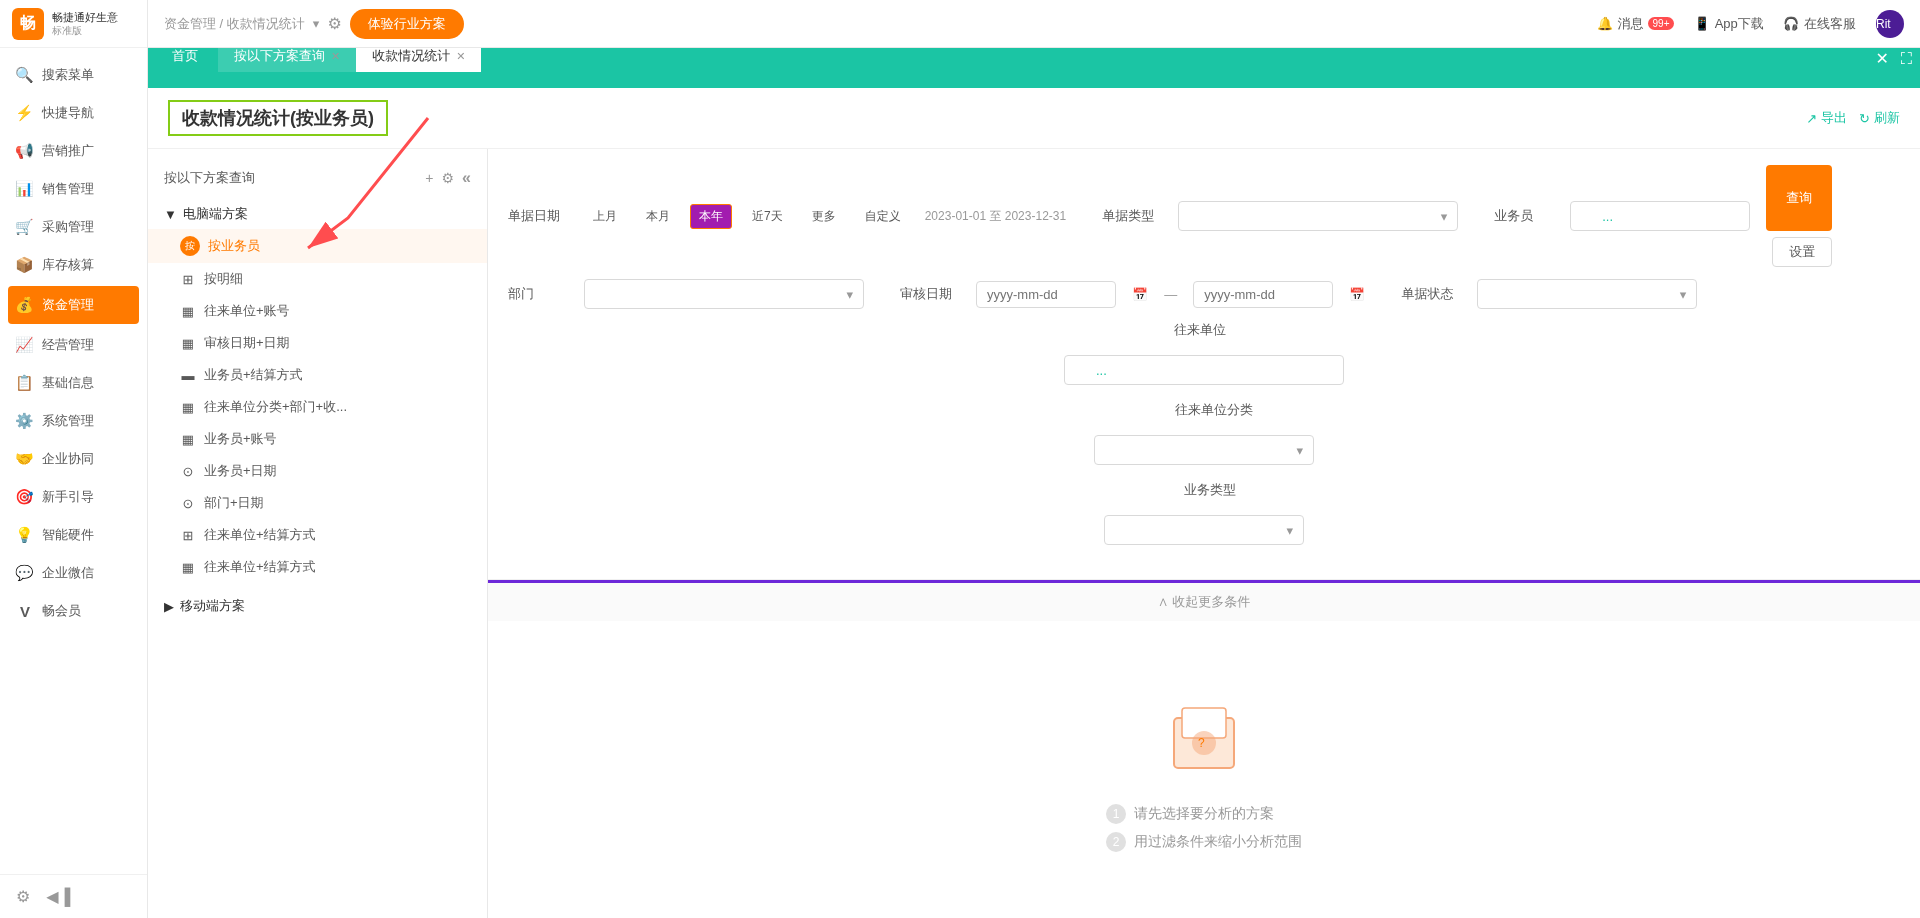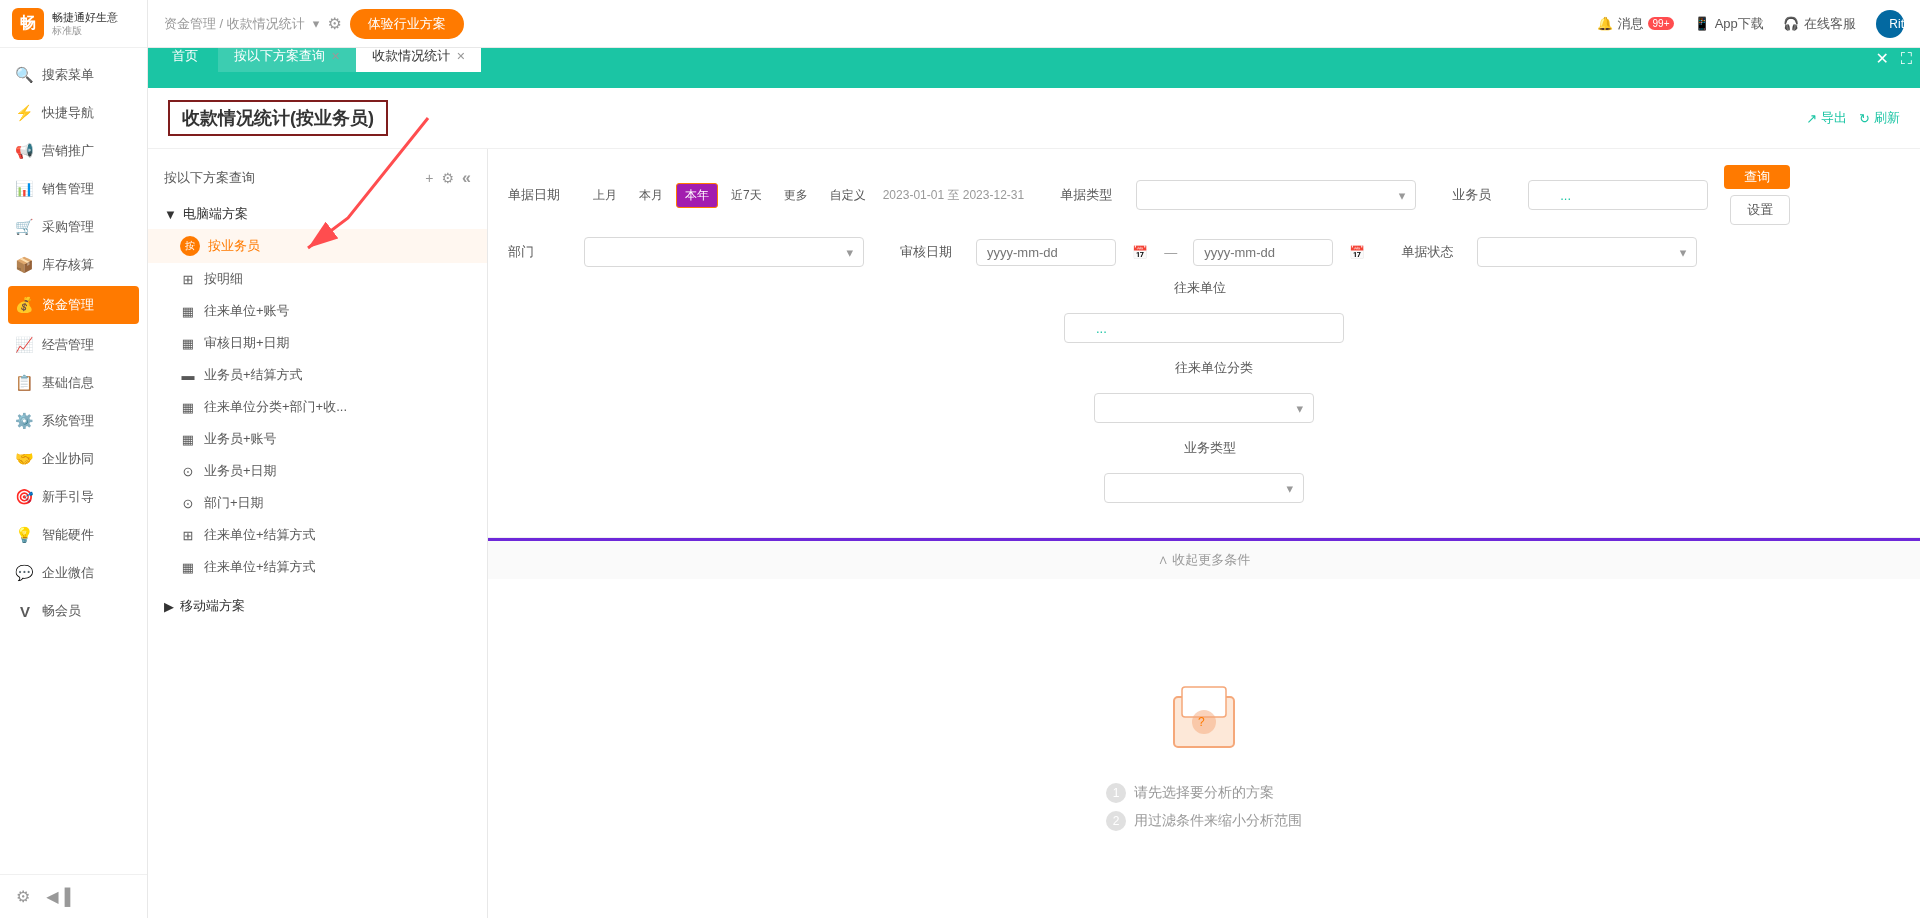--- a/index.html
+++ b/index.html
@@ -77,21 +77,21 @@
     
     .main {
       position: fixed; left: 148px; top: 88px; right: 0; bottom: 0;
       background: #f0f2f5; overflow: hidden;
     }
     .page-header {
       background: #fff; padding: 12px 20px; display: flex; align-items: center;
       justify-content: space-between; border-bottom: 1px solid #f0f0f0;
     }
     .page-title {
-      font-size: 18px; font-weight: bold; color: #333; border: 2px solid #7f1d1d;
+      font-size: 18px; font-weight: bold; color: #333; border: 2px solid #84cc16;
       padding: 4px 12px;
     }
     .page-actions { display: flex; gap: 12px; align-items: center; }
     .action-btn {
       display: flex; align-items: center; gap: 4px; color: #1bc5a4; cursor: pointer; font-size: 13px;
     }
 
     
     .content-layout { display: flex; height: calc(100% - 52px); }
 
@@ -121,21 +121,21 @@
       width: 20px; height: 20px; border-radius: 50%; background: #ff7a00;
       color: #fff; display: flex; align-items: center; justify-content: center; font-size: 10px; flex-shrink: 0;
     }
 
     
     .right-panel { flex: 1; background: #fff; display: flex; flex-direction: column; }
     .filter-section { padding: 16px 20px; border-bottom: 1px solid #f0f0f0; }
     .filter-row { display: flex; align-items: center; gap: 16px; margin-bottom: 12px; }
     .filter-row:last-child { margin-bottom: 18px; flex-direction: column; }
     .filter-label { color: #595959; font-size: 13px; white-space: nowrap; min-width: 60px; }
-    .filter-date-group { display: flex; align-items: center; gap: 4px; }
+    .filter-date-group { display: flex; align-items: center; gap: 11px; }
     .date-shortcut {
       padding: 3px 8px; border-radius: 3px; font-size: 12px; cursor: pointer;
       color: #595959; border: 1px solid transparent;
     }
     .date-shortcut.active { background: #a21caf; color: #fff; border-color: #ff7a00; }
     .date-range { color: #999; font-size: 12px; margin-left: 4px; }
     .filter-select {
       border: 1px solid #d9d9d9; border-radius: 4px; padding: 5px 10px;
       font-size: 13px; color: #333; background: #fff; display: flex; align-items: center;
       gap: 8px; cursor: pointer; min-width: 180px;
@@ -146,21 +146,21 @@
       border: 1px solid #d9d9d9; border-radius: 4px; padding: 5px 10px;
       font-size: 13px; color: #999; background: #fff; min-width: 140px;
     }
     .filter-dash { color: #999; }
     .filter-calendar { color: #999; cursor: pointer; }
     .filter-more { color: #1bc5a4; cursor: pointer; font-size: 13px; }
 
     .filter-actions { display: flex; flex-direction: column; gap: 6px; align-items: flex-end; }
     .btn-query {
       background: #ff7a00; color: #fff; border: none; border-radius: 4px;
-      padding: 3px 20px; font-size: 13px; cursor: pointer;
+      padding: 24px 20px; font-size: 13px; cursor: pointer;
     }
     .btn-settings {
       background: #fff; color: #595959; border: 1px solid #d9d9d9; border-radius: 4px;
       padding: 5px 16px; font-size: 13px; cursor: pointer;
     }
 
     .collapse-bar {
       text-align: center; padding: 10px; color: #999; font-size: 13px; cursor: pointer;
       background: #fafafa; border-top: 3px solid #6d28d9;
     }
@@ -275,21 +275,21 @@
       <span class="badge">99+</span>
     </div>
     <div class="header-right-item">
       <span>📱</span>
       <span>App下载</span>
     </div>
     <div class="header-right-item">
       <span>🎧</span>
       <span>在线客服</span>
     </div>
-    <div class="user-avatar" style="display:flex;align-items:center;justify-content:flex-end;font-size:12px;color:#fff;background:#0369a1;">
+    <div class="user-avatar" style="display:flex;align-items:center;justify-content:flex-start;font-size:12px;color:#fff;background:#4c1d95;">
       <span>Rit</span>
     </div>
   </div>
 </div>
 
 <div class="tabs-bar">
   <div class="tab home">
     <span>首页</span>
   </div>
   <div class="tab inactive">

